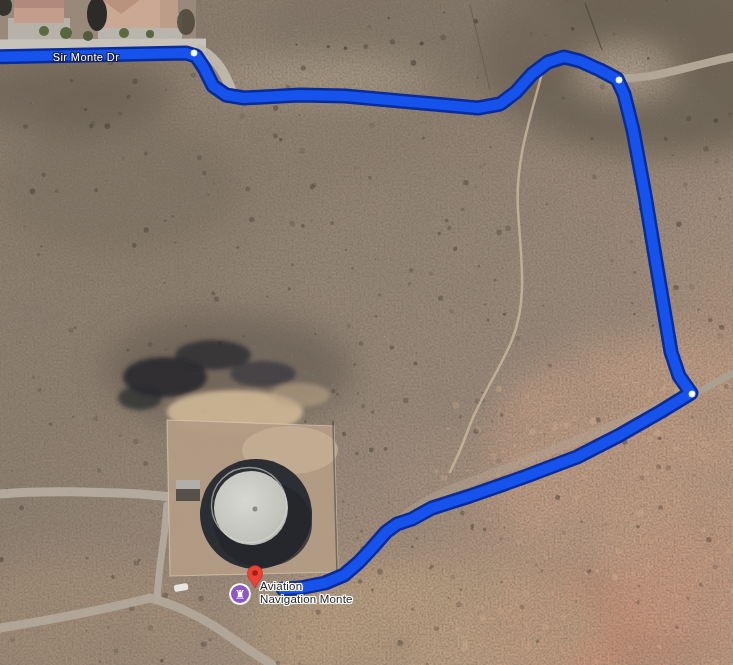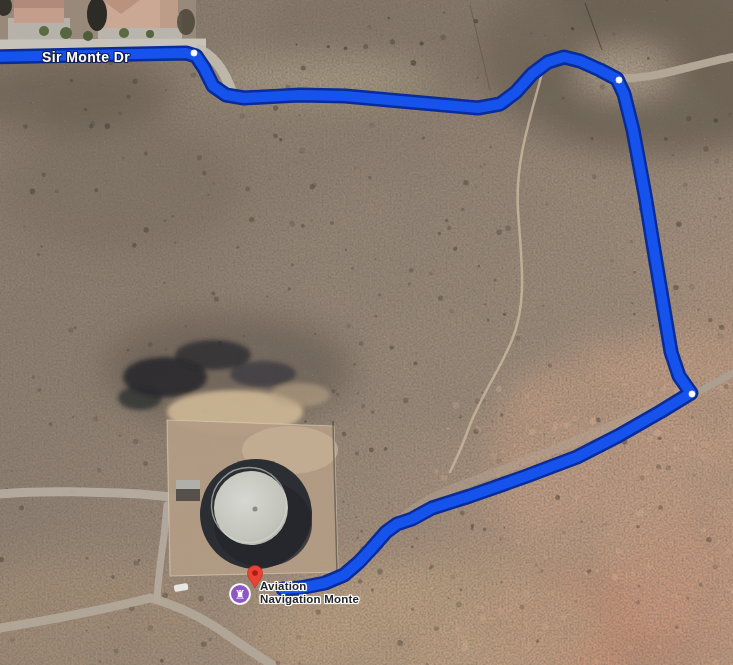--- a/index.html
+++ b/index.html
@@ -1,27 +1,27 @@
 <!DOCTYPE html>
 <html><head>
 <meta charset="utf-8">
 <style>
   html,body{margin:0;padding:0;background:#222;}
   #stage{position:relative;width:733px;height:665px;overflow:hidden;
          font-family:"Liberation Sans",sans-serif;}
   #stage svg{position:absolute;left:0;top:0;display:block;}
   .road-label{
     position:absolute;left:36px;top:50px;width:100px;text-align:center;
-    color:#fff;font-weight:700;font-size:14px;letter-spacing:.4px;line-height:14px;
+    color:#fff;font-weight:400;font-size:11px;letter-spacing:.4px;line-height:14px;
     text-shadow:-1px 0 0 #17224d,1px 0 0 #17224d,0 -1px 0 #17224d,0 1px 0 #17224d,
                 -1px -1px 0 #17224d,1px 1px 0 #17224d,-1px 1px 0 #17224d,1px -1px 0 #17224d;
     pointer-events:none;}
   .poi-label{
     position:absolute;left:260px;top:580px;
-    color:#232528;font-weight:700;font-size:11.5px;line-height:12.5px;letter-spacing:.2px;
+    color:#232528;font-weight:400;font-size:11.5px;line-height:12.5px;letter-spacing:.2px;
     text-shadow:-1px 0 0 #fff,1px 0 0 #fff,0 -1px 0 #fff,0 1px 0 #fff,
                 -1px -1px 0 #fff,1px 1px 0 #fff,-1px 1px 0 #fff,1px -1px 0 #fff,0 0 3px #fff;}
 </style>
 </head>
 <body>
 
 <div id="stage">
 <svg width="733" height="665" viewBox="0 0 733 665" xmlns="http://www.w3.org/2000/svg">
   <defs>
     <linearGradient id="base" x1="0" y1="0" x2="1" y2="1">

